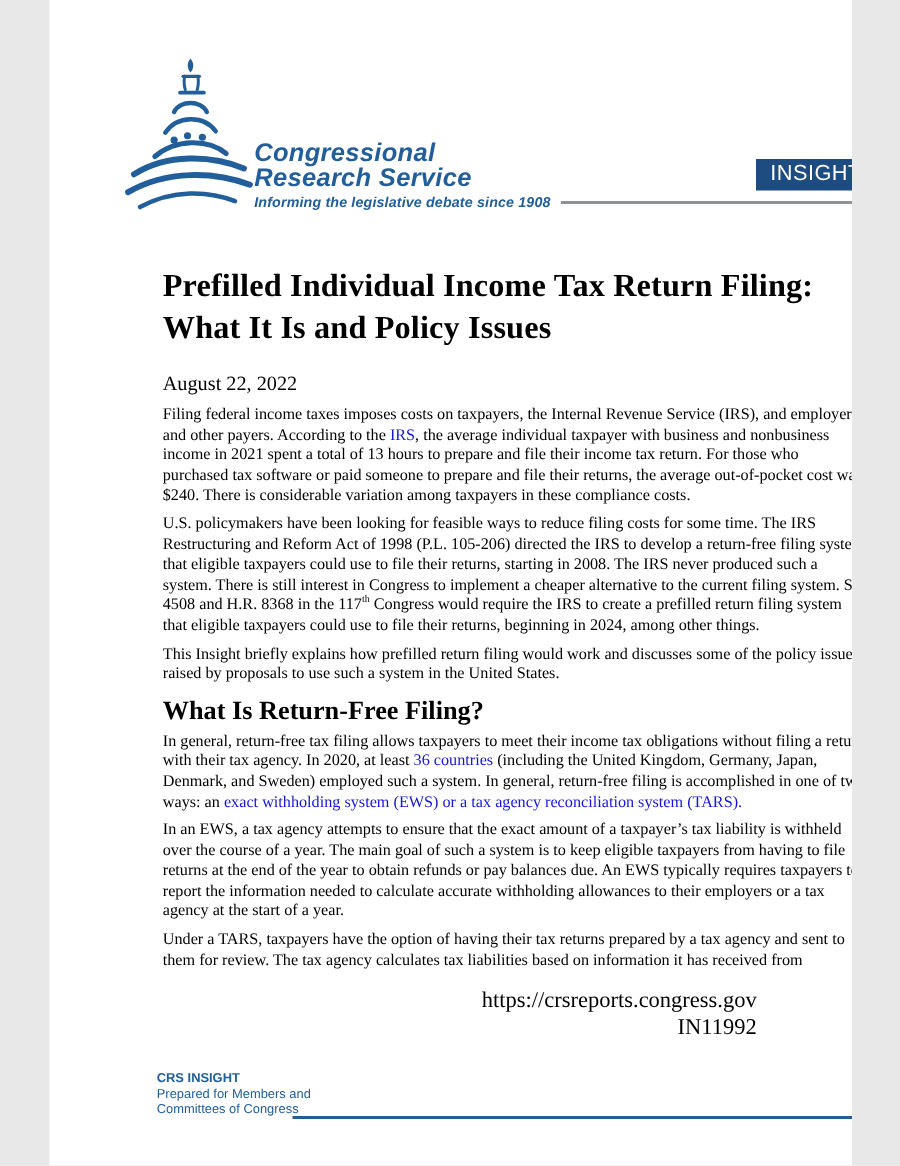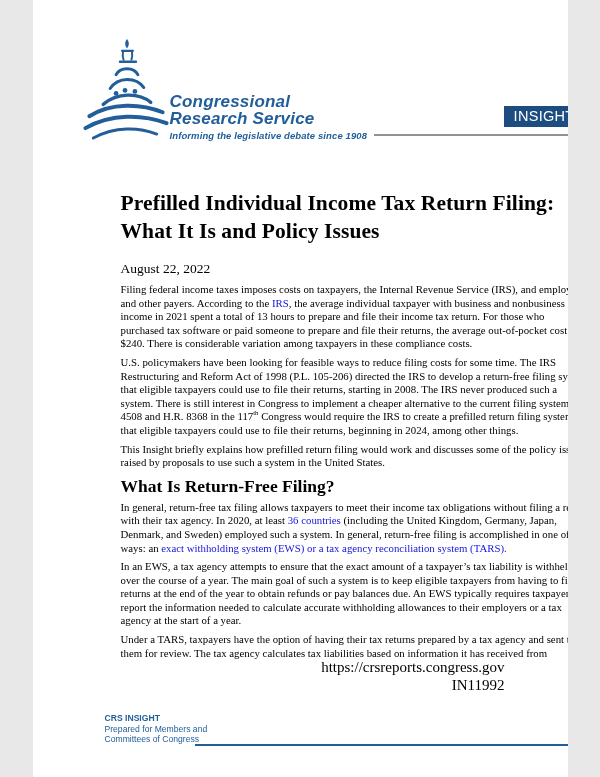--- a/index.html
+++ b/index.html
@@ -22,21 +22,21 @@
   }
   .badge {
     position:absolute; left:471px; top:106px; width:71px; height:21px;
     background:var(--badge-blue); color:#fff;
     font-family:"Liberation Sans", sans-serif; font-weight:normal; font-size:14.5px;
     text-align:right; line-height:21px; letter-spacing:0.3px;
   }
   .header-rule { position:absolute; left:341px; top:134px; width:204px; height:2px; background:#8f9296; }
 
   
-  .content { position:absolute; left:88px; top:176px; width:470px;margin-top:13px; }
+  .content { position:absolute; left:76px; top:176px; width:470px; }
   .doc-title { margin:0 0 16px 0; font-size:21.5px; font-weight:bold; line-height:28px; letter-spacing:0.1px; }
   .doc-title span { display:block; }
   .doc-date { font-size:13.5px; margin:0 0 7px 0; line-height:15px; }
   .content p { margin:0 0 5px 0; font-size:10.8px; line-height:13.6px; }
   .section-heading { margin:6px 0 5px 0; font-size:17.5px; font-weight:bold; line-height:20px; }
   .link { color:#1414dd; cursor:pointer; }
   sup { font-size:0.62em; line-height:0; }
 
   
   .footer-right { position:absolute; right:63px; top:658px; text-align:right; line-height:18px; }

